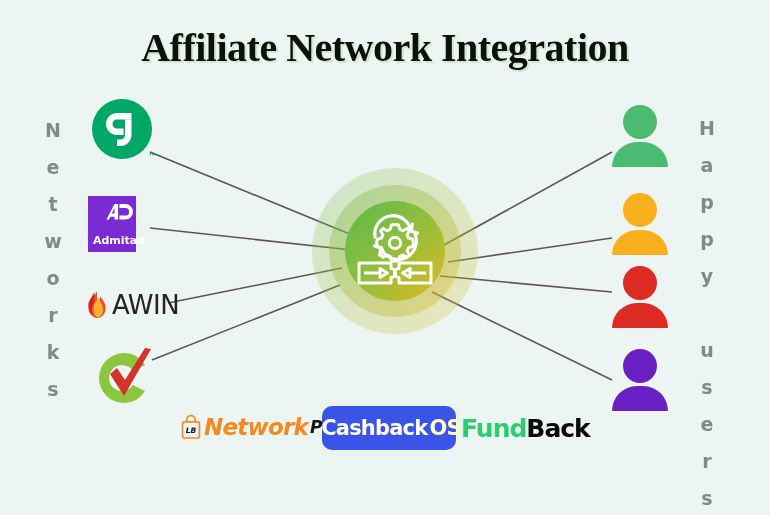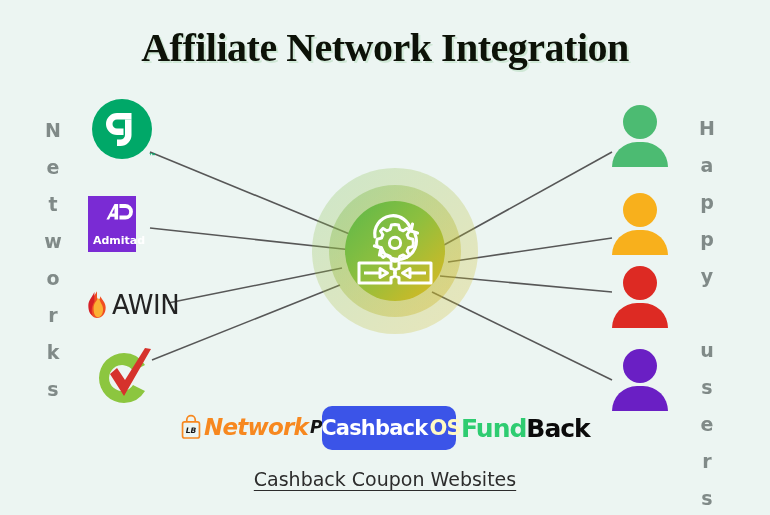--- a/index.html
+++ b/index.html
@@ -257,15 +257,14 @@
       <span class="cb-text">Cashback</span>
       <span class="cb-os">OS</span>
     </div>
 
     <div id="logo-fundback">
       <span class="fb-fund">Fund</span>
       <span class="fb-back">Back</span>
     </div>
   </div>
 
-  <div class="caption">Cashback Coupon Websites</div>
 
 </div>
 
 </body></html>

